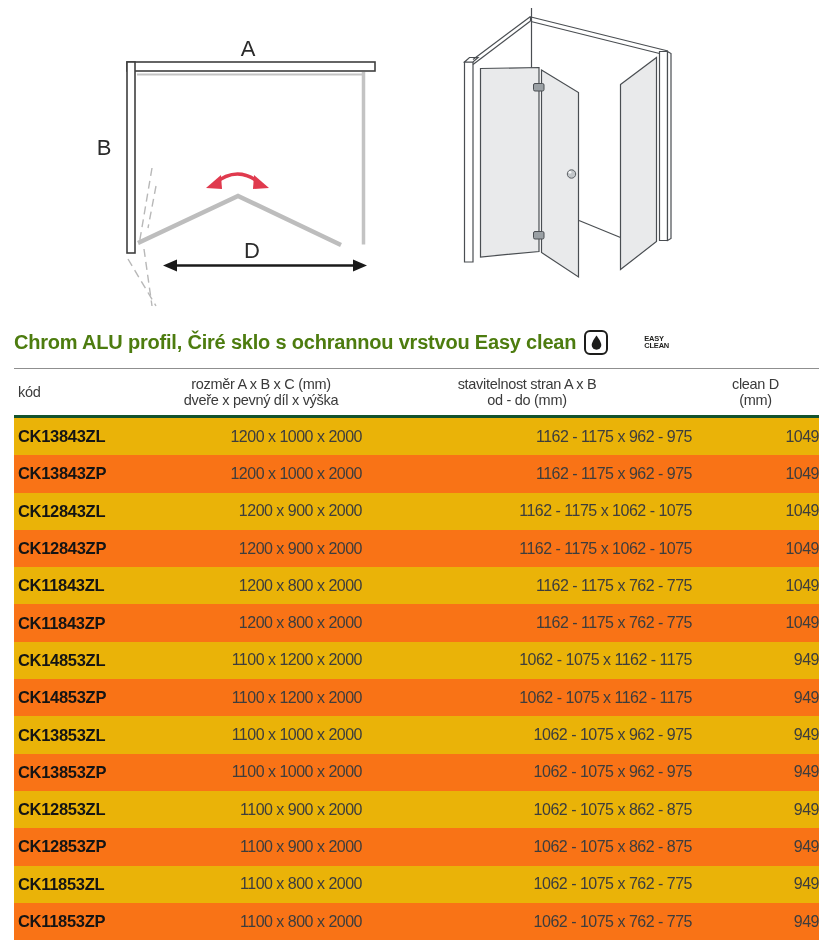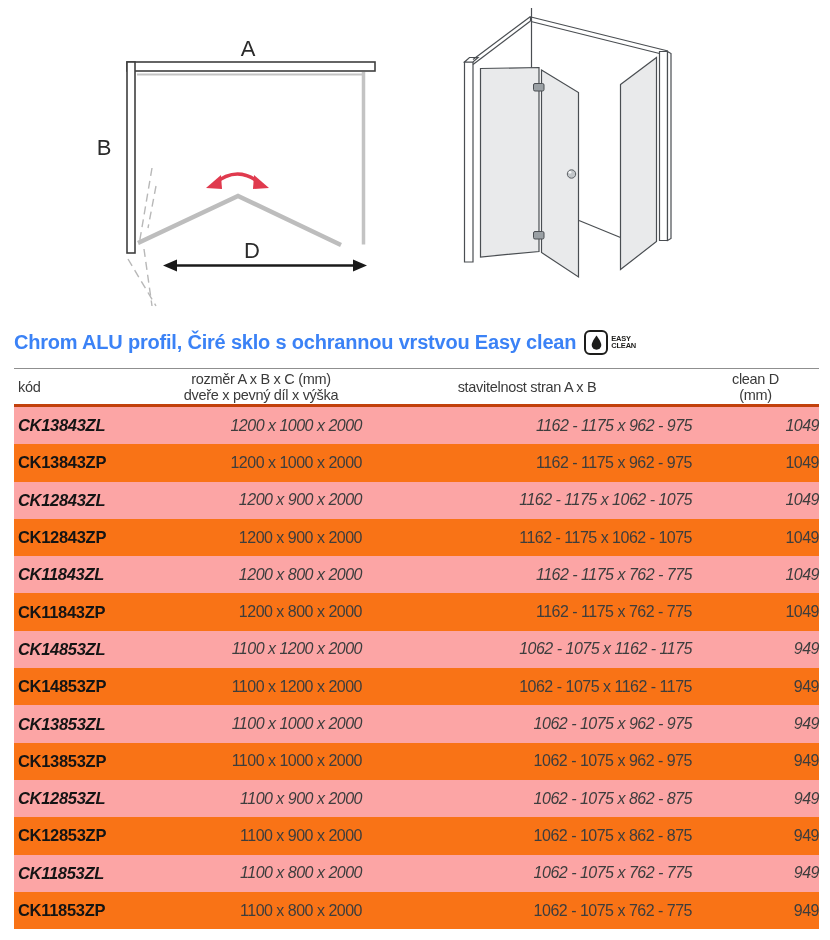--- a/index.html
+++ b/index.html
@@ -8,37 +8,37 @@
   .page { position:relative; width:830px; height:940px; background:#fff; overflow:hidden; }
 
   
   .diagrams { position:absolute; top:0; left:0; width:830px; height:320px; }
   .diagrams svg { display:block; }
   .dim-label { font-size:22px; fill:#2b2b2b; font-family:"Liberation Sans","DejaVu Sans",sans-serif; }
 
   
   .title-row { position:absolute; top:327px; left:14px; width:800px; height:30px;
                display:flex; align-items:center; gap:8px; }
-  .page-title { font-size:20px; font-weight:bold; color:#3b82f6; letter-spacing:-0.2px; white-space:nowrap; }
+  .page-title { font-size:20px; font-weight:bold; color:#4d7c0f; letter-spacing:-0.2px; white-space:nowrap; }
   .easy-clean-badge { display:flex; align-items:center; gap:3px; }
   .badge-box { width:24px; height:25px; border:2px solid #1d1d1b; border-radius:6px;
                display:flex; align-items:center; justify-content:center; background:#fff; }
-  .badge-text { display:flex; flex-direction:column; justify-content:space-between; }
+  .badge-text { display:flex; flex-direction:column; justify-content:space-between;margin-left:33px; }
   .badge-text span { font-size:7.5px; line-height:7.5px; font-weight:bold; color:#1d1d1b; letter-spacing:-0.2px; }
 
   
   .spec-table { position:absolute; top:368px; left:14px; width:805px; }
   .thead { display:grid; grid-template-columns:146px 202px 330px 127px;
-           border-top:1px solid #8f8f8f; border-bottom:3px solid #c2410c;
-           height:39px; align-items:center; }
+           border-top:1px solid #8f8f8f; border-bottom:3px solid #14532d;
+           height:50px; align-items:center; }
   .th { text-align:center; font-size:14.5px; line-height:16px; color:#3a3a3a; letter-spacing:-0.3px; }
   .th.first { text-align:left; padding-left:4px; }
   .row { display:grid; grid-template-columns:146px 202px 330px 127px;
          height:37.3px; align-items:center; }
-  .row.odd { background:#fca5a5;font-style:italic; }
+  .row.odd { background:#eab308; }
   .row.even { background:#f97316; }
   .cell { text-align:right; font-size:16px; color:#3d3d3d; letter-spacing:-0.5px; white-space:nowrap; }
   .cell.code { text-align:left; padding-left:4px; font-size:16.5px; font-weight:bold; color:#141414; letter-spacing:-0.3px; }
 </style>
 </head>
 <body>
 
 <div class="page">
 
   <div class="diagrams">
@@ -125,20 +125,21 @@
 
   <div class="spec-table">
     <div class="thead">
       <div class="th first">kód</div>
       <div class="th">
         <div>rozměr A x B x C (mm)</div>
         <div>dveře x pevný díl x výška</div>
       </div>
       <div class="th">
         <div>stavitelnost stran A x B</div>
+        <div>od - do (mm)</div>
       </div>
       <div class="th">
         <div>clean D</div>
         <div>(mm)</div>
       </div>
     </div>
     <div>
   <div class="row odd">
     <div class="cell code">CK13843ZL</div>
     <div class="cell">1200 x 1000 x 2000</div>

